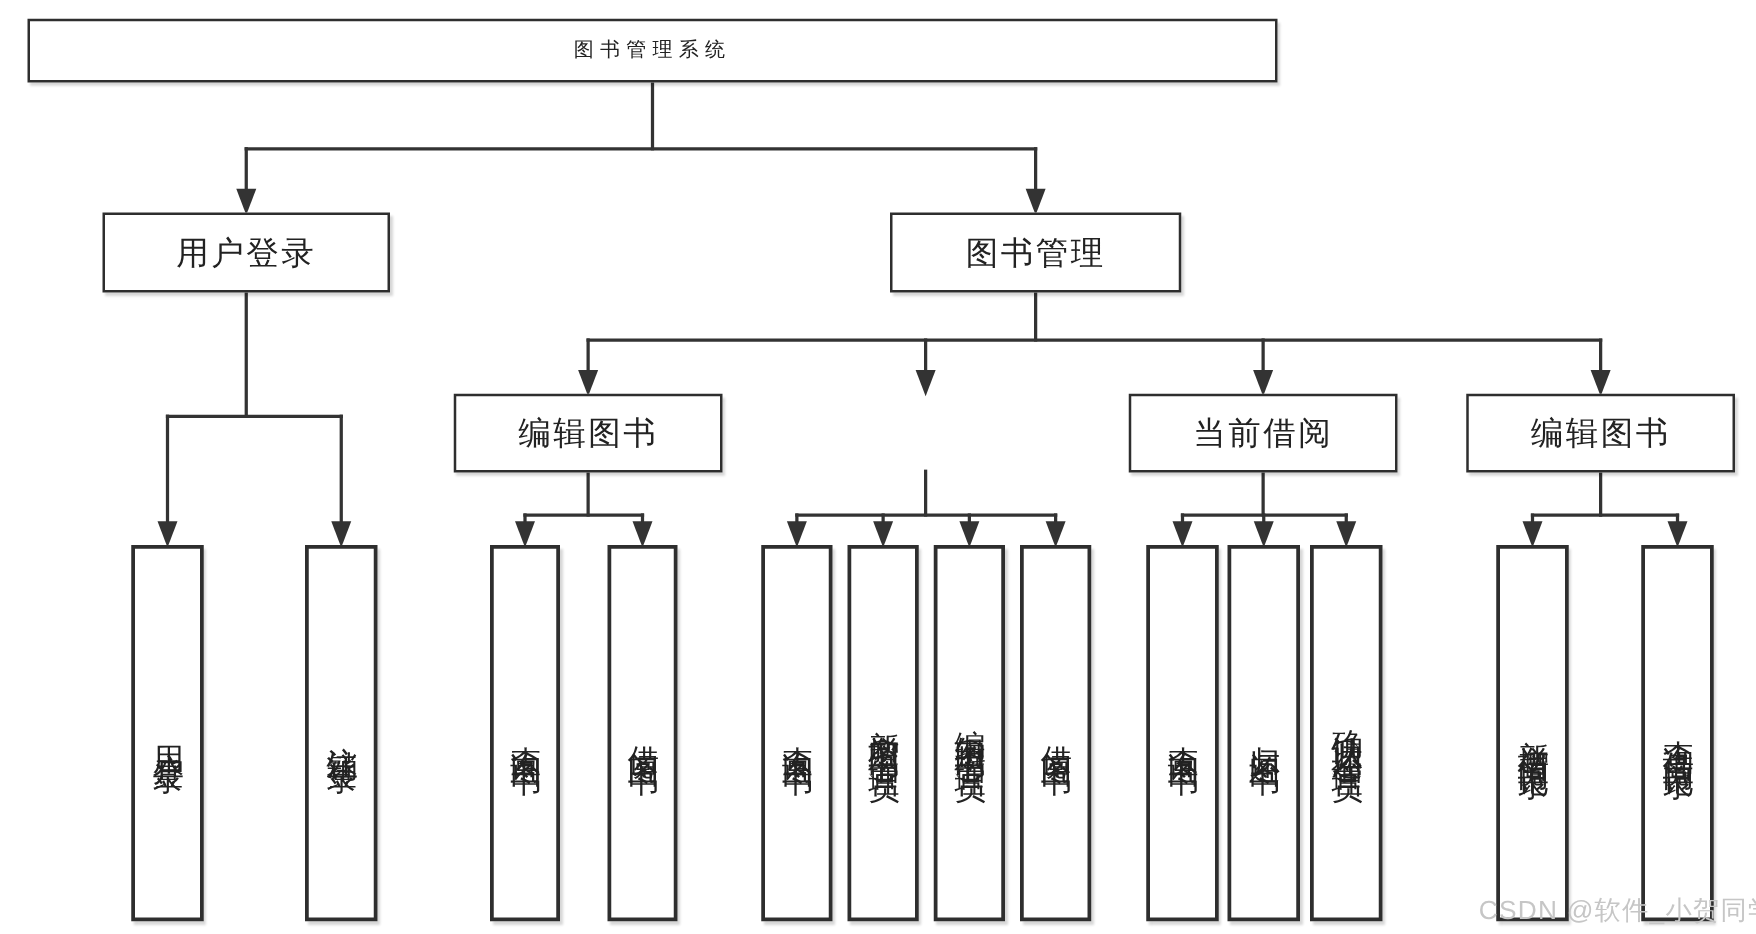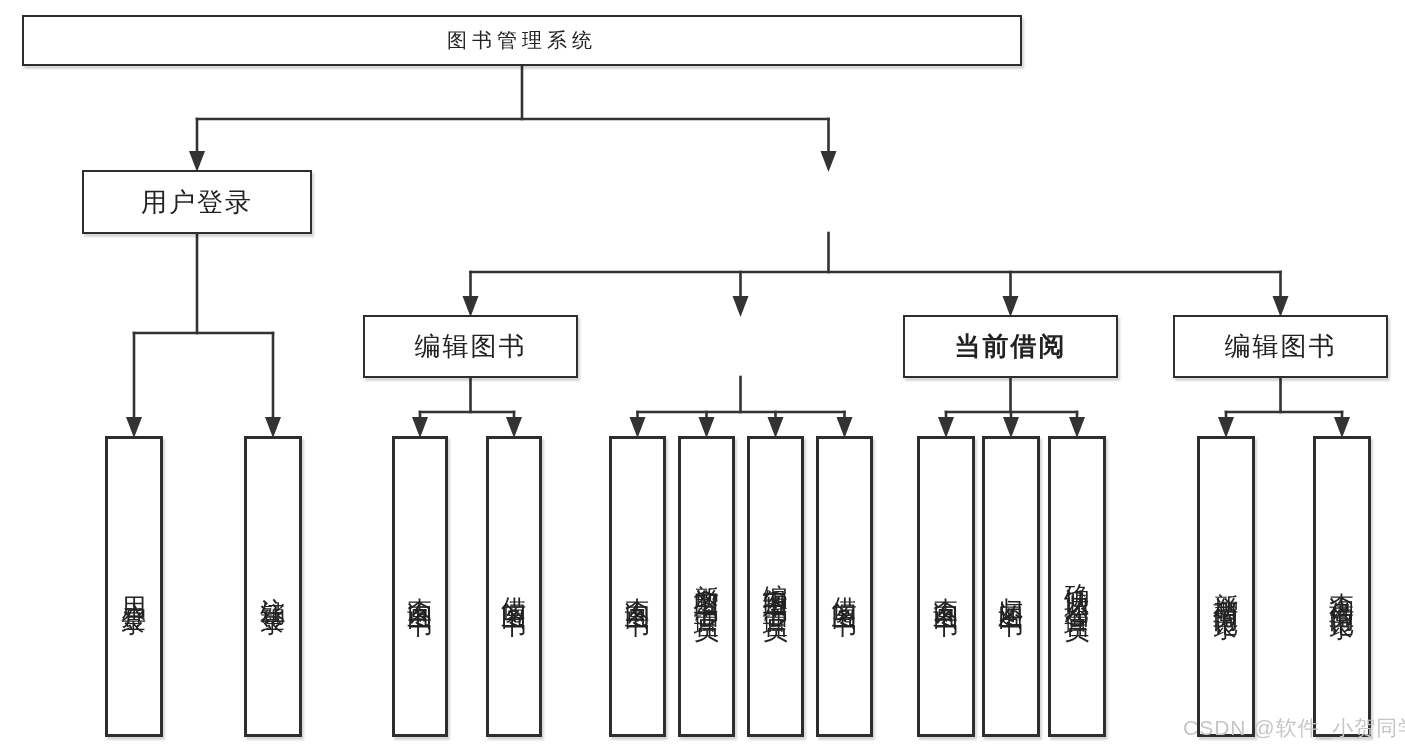--- a/index.html
+++ b/index.html
@@ -25,21 +25,21 @@
     position: absolute;
     box-sizing: border-box;
     background: #ffffff;
     border: 2.5px solid #2e2e2e;
     display: flex;
     align-items: center;
     justify-content: center;
     color: #222222;
     box-shadow: 2px 3px 2px rgba(0,0,0,0.16);
   }
-  .box.wide  { font-size: 20px; letter-spacing: 5px; }
+  .box.wide  { font-size: 16px; letter-spacing: 5px; }
   .box.branch{ font-size: 26px; letter-spacing: 2px; }
   .box.leaf  { border-width: 3px; }
   .box.leaf .lbl {
     writing-mode: vertical-rl;
     text-orientation: mixed;
     font-size: 25px;
     letter-spacing: 5px;
     line-height: 1.05;
     white-space: nowrap;
   }
@@ -113,30 +113,33 @@
       <path d="M 1342 412 V 419" stroke="#333333" stroke-width="2.6" stroke-linecap="square" fill="none"></path>
       <polygon points="1342,438 1334,417 1350,417" fill="#333333"></polygon>
     </svg>
 
   <div class="box wide" style="left: 22px; top: 15px; width: 1000px; height: 51px;">
       <span class="lbl">图书管理系统</span>
     </div>
     <div class="box branch" style="left: 82px; top: 170px; width: 230px; height: 64px;">
       <span class="lbl">用户登录</span>
     </div>
+    <div class="box branch" style="left: 712px; top: 170px; width: 233px; height: 64px;">
+      <span class="lbl">图书管理</span>
+    </div>
     <div class="box leaf" style="left: 105px; top: 436px; width: 58px; height: 301px;">
       <span class="lbl">用户登录</span>
     </div>
     <div class="box leaf" style="left: 244px; top: 436px; width: 58px; height: 301px;">
       <span class="lbl">注销登录</span>
     </div>
     <div class="box branch" style="left: 363px; top: 315px; width: 215px; height: 63px;">
       <span class="lbl">编辑图书</span>
     </div>
-    <div class="box branch" style="left: 903px; top: 315px; width: 215px; height: 63px; font-weight: bold;">
+    <div class="box branch" style="left: 903px; top: 315px; width: 215px; height: 63px;">
       <span class="lbl">当前借阅</span>
     </div>
     <div class="box branch" style="left: 1173px; top: 315px; width: 215px; height: 63px;">
       <span class="lbl">编辑图书</span>
     </div>
     <div class="box leaf" style="left: 392px; top: 436px; width: 56px; height: 301px;">
       <span class="lbl">查询图书</span>
     </div>
     <div class="box leaf" style="left: 486px; top: 436px; width: 56px; height: 301px;">
       <span class="lbl">借阅图书</span>

